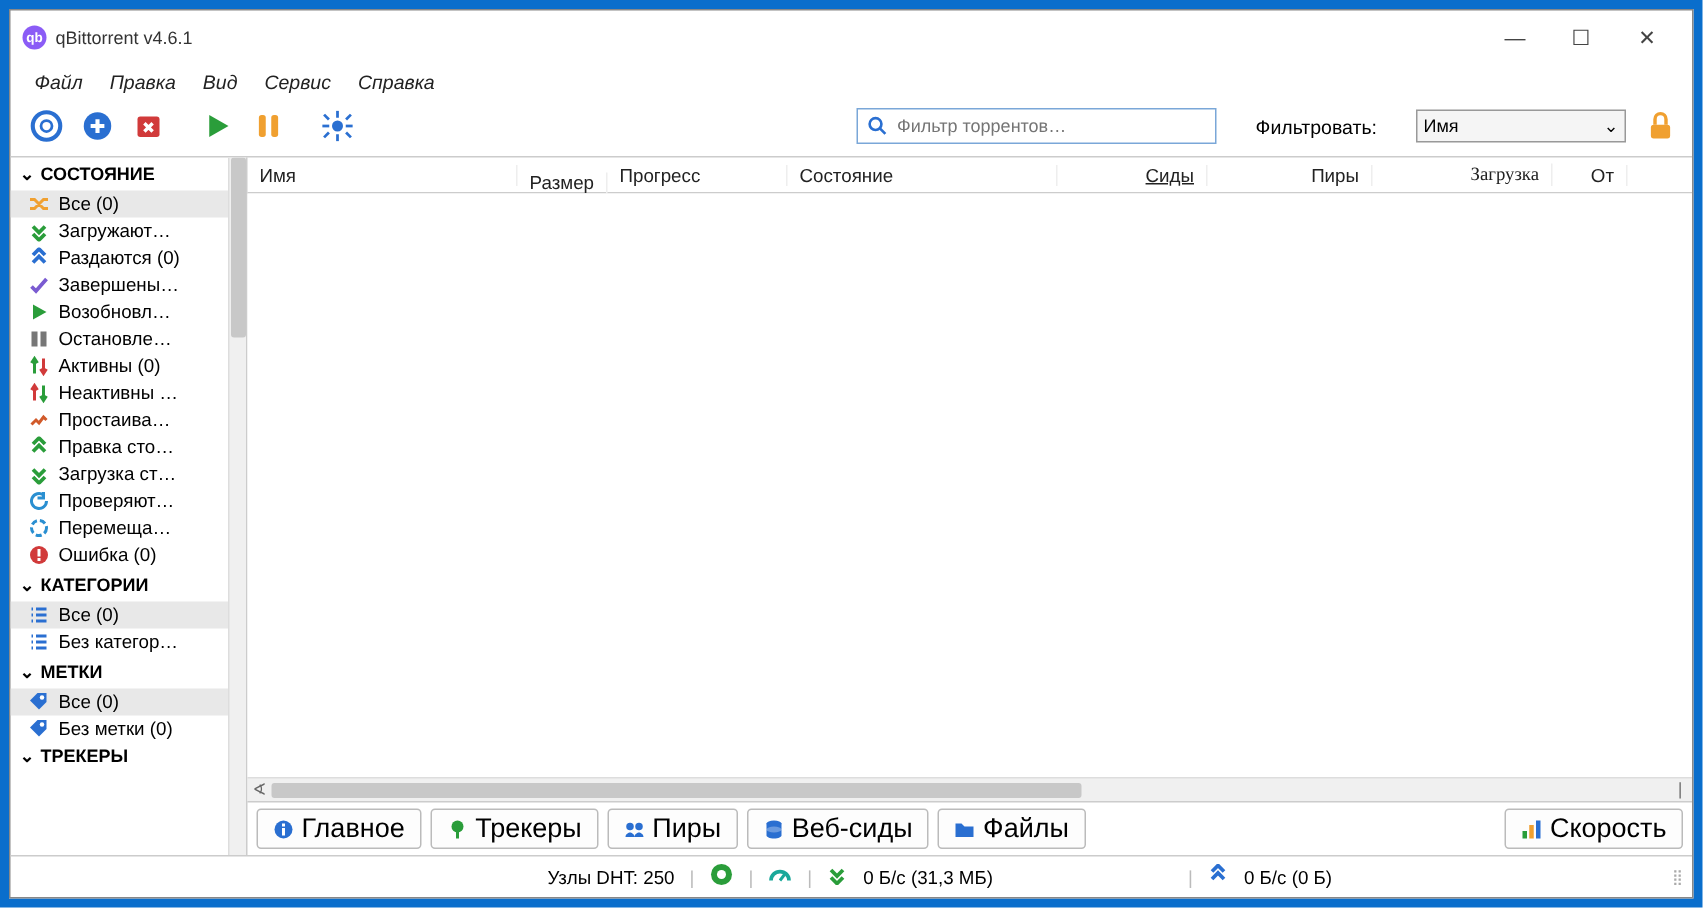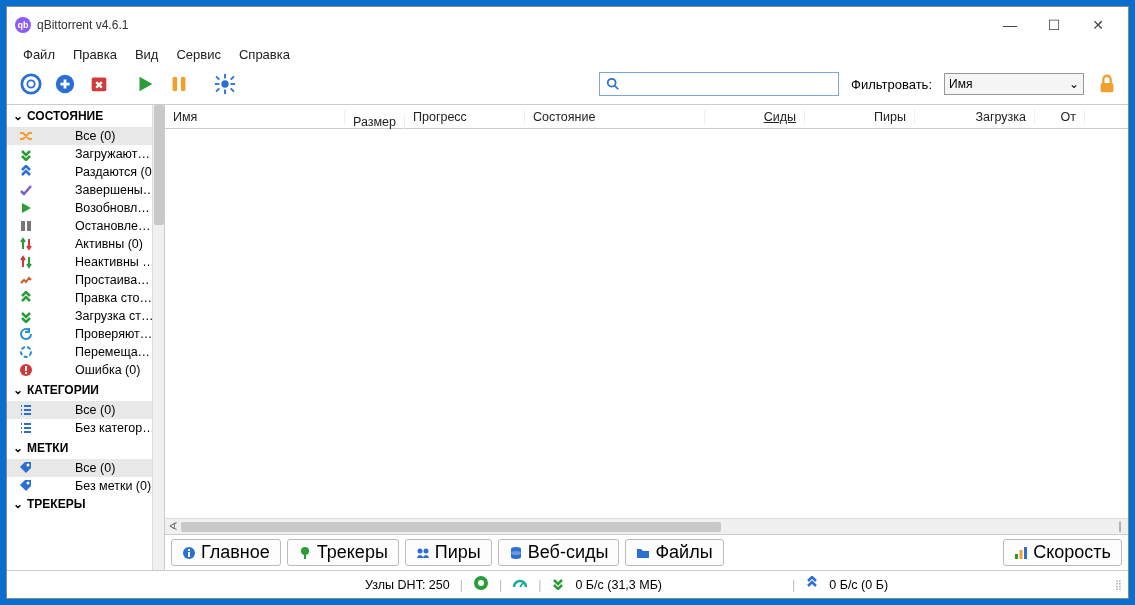--- a/index.html
+++ b/index.html
@@ -3,39 +3,39 @@
 <meta charset="utf-8">
 <style>
 * { box-sizing: border-box; margin: 0; padding: 0; font-family: "Segoe UI", Tahoma, sans-serif; }
 body { background: #0a6ecc; width: 1135px; height: 605px; padding: 6px; }
 .window { background: #fff; border: 1px solid #888; width: 100%; height: 100%; display: flex; flex-direction: column; }
 .titlebar { display: flex; align-items: center; padding: 6px 8px; font-size: 12px; color: #333; }
 .titlebar .app-icon { width: 16px; height: 16px; background: #8b5cf6; border-radius: 50%; margin-right: 6px; display:flex; align-items:center; justify-content:center; font-size:9px; color:#fff; font-weight:bold;}
 .titlebar .spacer { flex: 1; }
 .win-btn { width: 44px; height: 24px; display:flex; align-items:center; justify-content:center; font-size:14px; color:#444; cursor:pointer; }
 .menubar { display: flex; gap: 18px; padding: 4px 16px 6px 16px; font-size: 13px; color: #222; }
-.menubar div { cursor: pointer; }
+.menubar div { cursor: pointer; font-style: italic; }
 .toolbar { display: flex; align-items: center; padding: 2px 10px 6px 10px; border-bottom: 1px solid #ccc; gap: 6px; }
 .tb-icon { width: 28px; height: 28px; display:flex; align-items:center; justify-content:center; cursor:pointer; }
 .tb-icon svg { width: 22px; height: 22px; }
 .tb-sep { flex: 1; }
 .search { border: 1px solid #7aa7d8; display:flex; align-items:center; padding: 2px 6px; width: 240px; height: 24px; }
 .search svg { width: 14px; height: 14px; }
 .search input { border:none; outline:none; margin-left: 6px; font-size: 12px; color:#777; flex:1; }
-.filter-lbl { font-size: 13px; margin: 0 6px; }
+.filter-lbl { font-size: 13px; margin: 0 20px; }
 .filter-select { border:1px solid #999; height: 22px; width: 140px; font-size: 12px; padding: 0 4px; display:flex; align-items:center; justify-content:space-between; background:#f5f5f5;}
 .lock-icon { width: 22px; height: 22px; margin-left: 6px; }
 .main { flex: 1; display: flex; min-height: 0; }
 .sidebar { width: 158px; border-right: 1px solid #ccc; overflow: hidden; display:flex; }
 .sb-content { flex:1; overflow:hidden; }
 .sb-scroll { width: 12px; background: #f0f0f0; border-left:1px solid #ddd; position:relative; }
 .sb-thumb { position:absolute; top:0; left:1px; width:10px; height:120px; background:#c8c8c8; border-radius:2px;}
 .sb-section-hdr { display:flex; align-items:center; padding: 4px 6px; font-weight:bold; font-size: 12px; }
 .chev { width: 10px; display:inline-block; margin-right: 4px; }
-.sb-item { display:flex; align-items:center; padding: 2px 6px 2px 10px; font-size: 12.5px; white-space: nowrap; overflow:hidden; text-overflow: ellipsis; cursor:pointer;gap:36px;}
+.sb-item { display:flex; align-items:center; padding: 2px 6px 2px 10px; font-size: 12.5px; white-space: nowrap; overflow:hidden; text-overflow: ellipsis; cursor:pointer;}
 .sb-item.selected { background: #e8e8e8; }
 .sb-item .ic { width: 18px; display:inline-flex; align-items:center; justify-content:center; margin-right: 4px; flex-shrink:0;}
 .content { flex:1; display:flex; flex-direction:column; min-width:0; }
 .thead { display:flex; border-bottom: 1px solid #ccc; font-size: 12.5px; color:#222; height: 24px; align-items:center;}
 .th { padding: 0 8px; border-right: 1px solid #eee; white-space:nowrap; overflow:hidden; }
 .tbody { flex:1; background:#fff; position:relative; }
 .hscroll { height: 16px; background:#f0f0f0; border-top:1px solid #ddd; display:flex; align-items:center; position:relative;}
 .hscroll .arrow { width:16px; text-align:center; font-size:11px; color:#666;}
 .hscroll .track { flex:1; position:relative; height:12px; }
 .hscroll .thumb { position:absolute; left:0; top:1px; width:540px; height:10px; background:#c8c8c8; border-radius:2px;}
@@ -115,20 +115,21 @@
             <rect x="19" y="3" width="2" height="5" transform="rotate(45 20 5.5)"></rect>
           </g>
         </svg>
       </div>
     <div class="tb-sep"></div>
     <div class="search">
       <svg viewBox="0 0 16 16">
           <circle cx="6.5" cy="6.5" r="4.5" fill="none" stroke="#2a6fd1" stroke-width="2"></circle>
           <path d="M10 10l4 4" stroke="#2a6fd1" stroke-width="2"></path>
         </svg>
+      <input placeholder="Фильтр торрентов…" style="">
     </div>
     <div class="filter-lbl">Фильтровать:</div>
     <div class="filter-select">
       <span>Имя</span>
       <span>⌄</span>
     </div>
     <div class="lock-icon"><svg viewBox="0 0 24 24">
           <rect x="5" y="11" width="14" height="10" rx="2" fill="#f0a030"></rect>
           <path d="M8 11V7a4 4 0 0 1 8 0v4" fill="none" stroke="#f0a030" stroke-width="2.5"></path>
         </svg></div>
@@ -322,21 +323,21 @@
     </div>
 
     <div class="content">
       <div class="thead" id="thead">
           <div class="th" style="width: 180px; text-align: left;">Имя</div>
           <div class="th" style="width: 60px; text-align: right; margin-top: 10px;">Размер</div>
           <div class="th" style="width: 120px; text-align: left;">Прогресс</div>
           <div class="th" style="width: 180px; text-align: left;">Состояние</div>
           <div class="th" style="width: 100px; text-align: right; text-decoration: underline;">Сиды</div>
           <div class="th" style="width: 110px; text-align: right;">Пиры</div>
-          <div class="th" style="width: 120px; text-align: right;">Загрузка</div>
+          <div class="th" style="width: 120px; text-align: right; font-family: Liberation Serif, serif;">Загрузка</div>
           <div class="th" style="width: 50px; text-align: right;">От</div>
         </div>
       <div class="tbody"></div>
       <div class="hscroll">
         <div class="arrow">∢</div>
         <div class="track">
             <div class="thumb"></div>
           </div>
         <div class="arrow">∣</div>
       </div>

